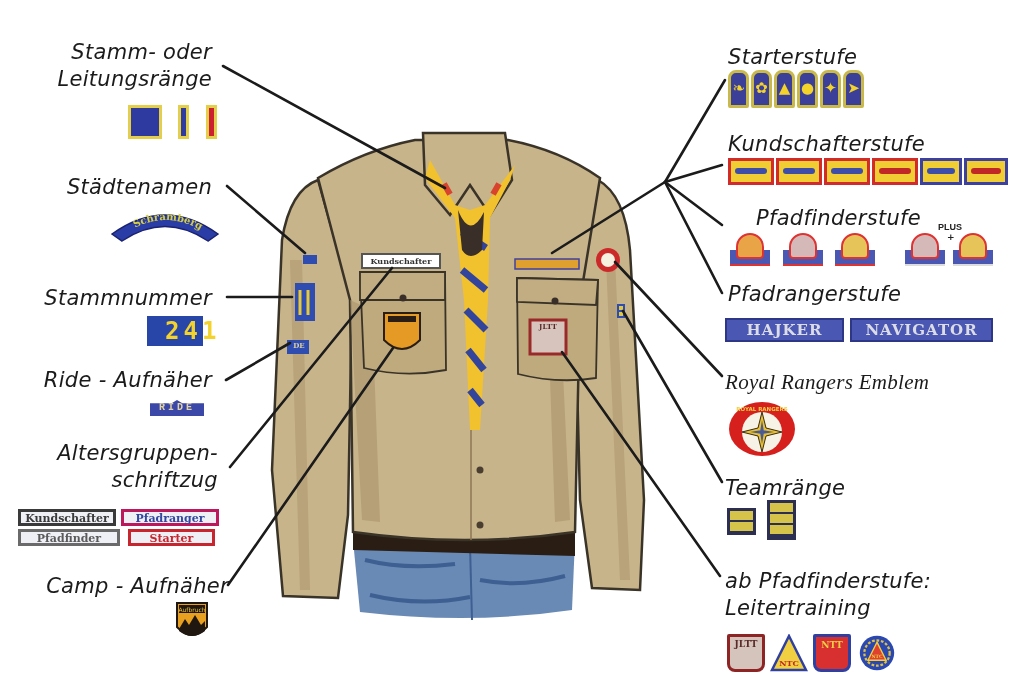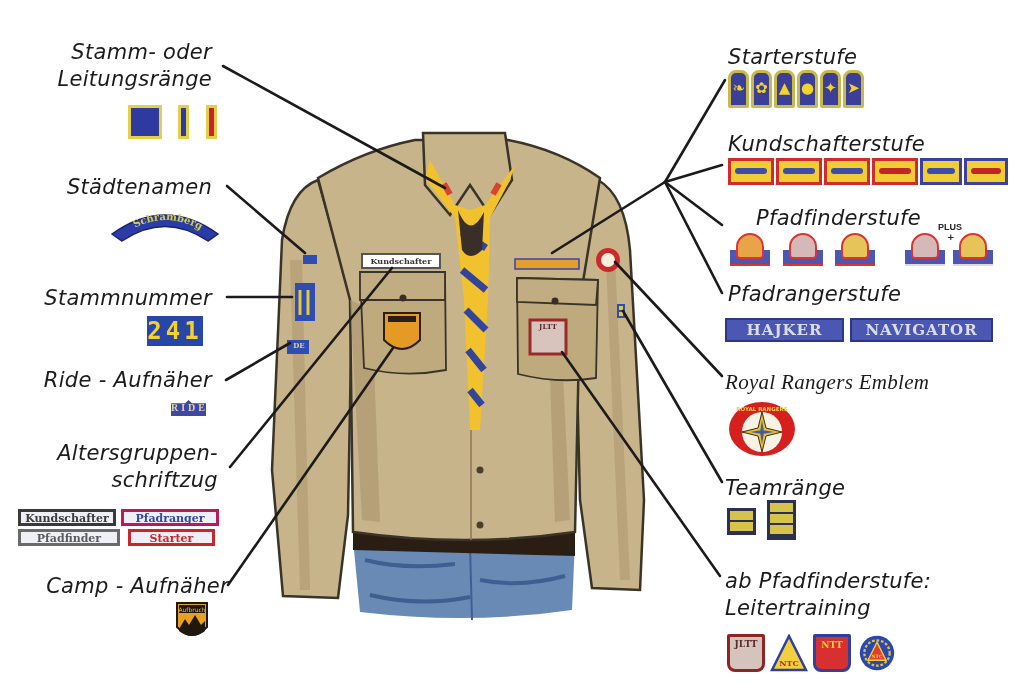--- a/index.html
+++ b/index.html
@@ -118,24 +118,24 @@
 </div>
 
 <div class="label right" style="right:812px;top:174px;">Städtenamen</div>
 <svg class="patch" style="left:110px;top:204px;" width="110" height="38" viewBox="0 0 110 38">
   <path d="M2 30 Q55 -8 108 30 L98 37 Q55 8 12 37 Z" fill="#2a3ca6" stroke="#1a2270" stroke-width="1.5"></path>
   <path id="arc" d="M18 28 Q55 4 94 28" fill="none"></path>
   <text font-family="DejaVu Serif, serif" font-size="10" font-weight="bold" fill="#d8d040"><textPath href="#arc" startOffset="10%">Schramberg</textPath></text>
 </svg>
 
 <div class="label right" style="right:812px;top:285px;">Stammnummer</div>
-<div class="patch" style="left:147px;top:316px;width:56px;height:30px;background:#2846a8;color:#f2d22b;font-family:'DejaVu Sans Mono',monospace;font-weight:bold;font-size:24px;line-height:30px;text-align:center;letter-spacing:4px;">241</div>
+<div class="patch" style="left:147px;top:316px;width:56px;height:30px;background:#2846a8;color:#f2d22b;font-family:'DejaVu Sans Mono',monospace;font-weight:bold;font-size:24px;line-height:30px;text-align:center;letter-spacing:4px;padding-left:18px;">241</div>
 
 <div class="label right" style="right:812px;top:367px;text-align:center;">Ride - Aufnäher</div>
-<div class="patch" style="left:150px;top:400px;width:35px;height:16px;background:#3c48a8;color:#e2d3a4;font-family:Liberation Serif, serif;font-weight:bold;font-size:10px;line-height:16px;text-align:center;letter-spacing:3px;clip-path:polygon(0 20%,40% 20%,50% 0,60% 20%,100% 20%,100% 100%,0 100%);margin-left:21px;">RIDE</div>
+<div class="patch" style="left:150px;top:400px;width:54px;height:16px;background:#3c48a8;color:#e2d3a4;font-family:Liberation Mono, monospace;font-weight:bold;font-size:10px;line-height:16px;text-align:center;letter-spacing:3px;clip-path:polygon(0 20%,40% 20%,50% 0,60% 20%,100% 20%,100% 100%,0 100%);">RIDE</div>
 
 <div class="label right" style="right:806px;top:440px;">
   <div>Altersgruppen-</div>
   <div>schriftzug</div>
 </div>
 <div>
   <div class="wordbar" style="left:18px;top:509px;width:98px;border:3px solid #3a3a3a;color:#3a3a3a;">Kundschafter</div>
   <div class="wordbar" style="left:121px;top:509px;width:98px;border:3px solid #be185d;color:#3346a0;">Pfadranger</div>
   <div class="wordbar" style="left:18px;top:529px;width:102px;border:3px solid #6a6a6a;color:#5a5a5a;">Pfadfinder</div>
   <div class="wordbar" style="left:128px;top:529px;width:87px;border:3px solid #c8262e;color:#c8262e;">Starter</div>

